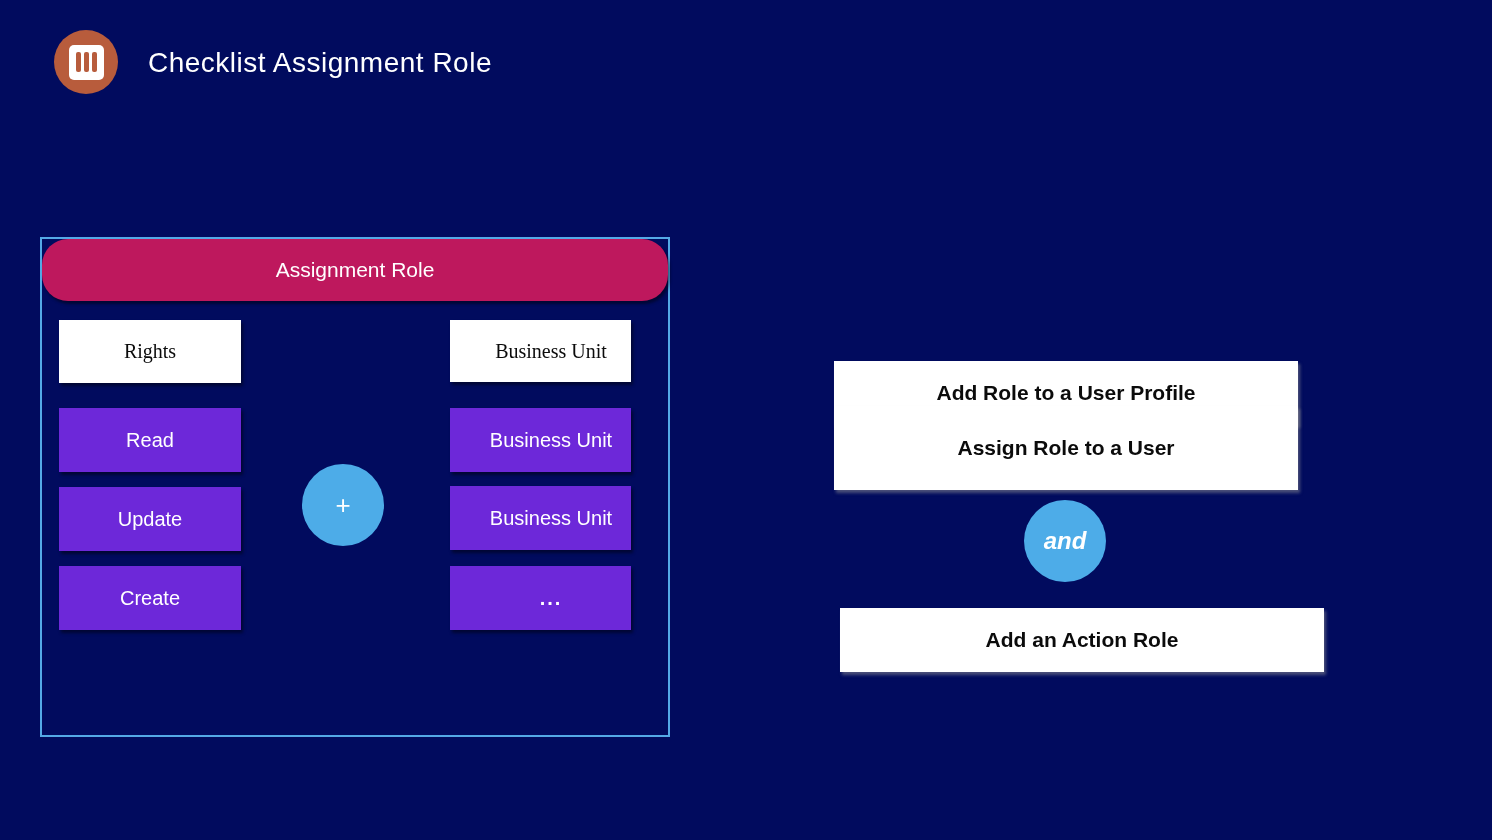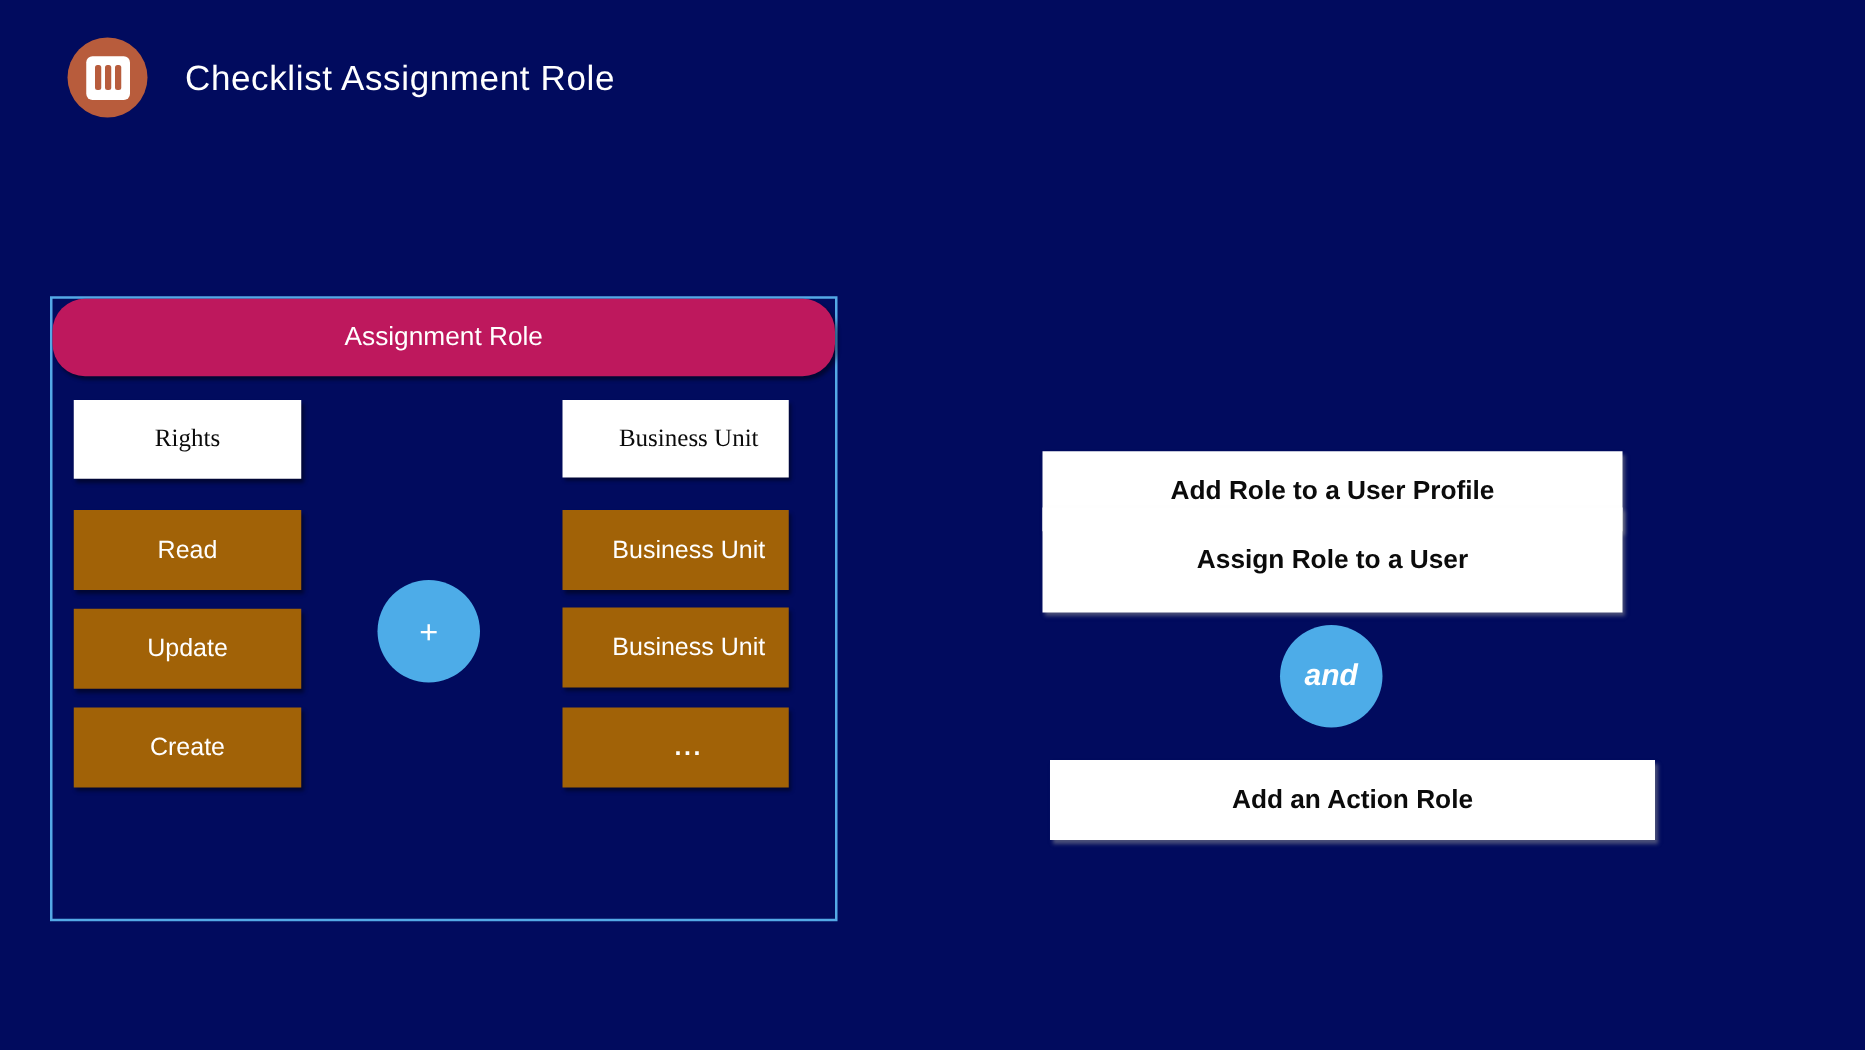--- a/index.html
+++ b/index.html
@@ -74,21 +74,21 @@
     text-align: center;
     white-space: nowrap;
   }
   .node.white {
     background: #ffffff;
     color: #0b0b0b;
     box-shadow: 2px 3px 3px rgba(0,0,0,0.45);
     font-family: Liberation Serif, serif;
   }
   .node.blue {
-    background: #a16207;
+    background: #6d28d9;
     color: #ffffff;
     box-shadow: 2px 3px 3px rgba(0,0,0,0.45);
   }
   .node.action {
     background: #ffffff;
     color: #0b0b0b;
     font-weight: 700;
     font-size: 21px;
     box-shadow: 2px 3px 3px rgba(150,150,150,0.5);
   }

